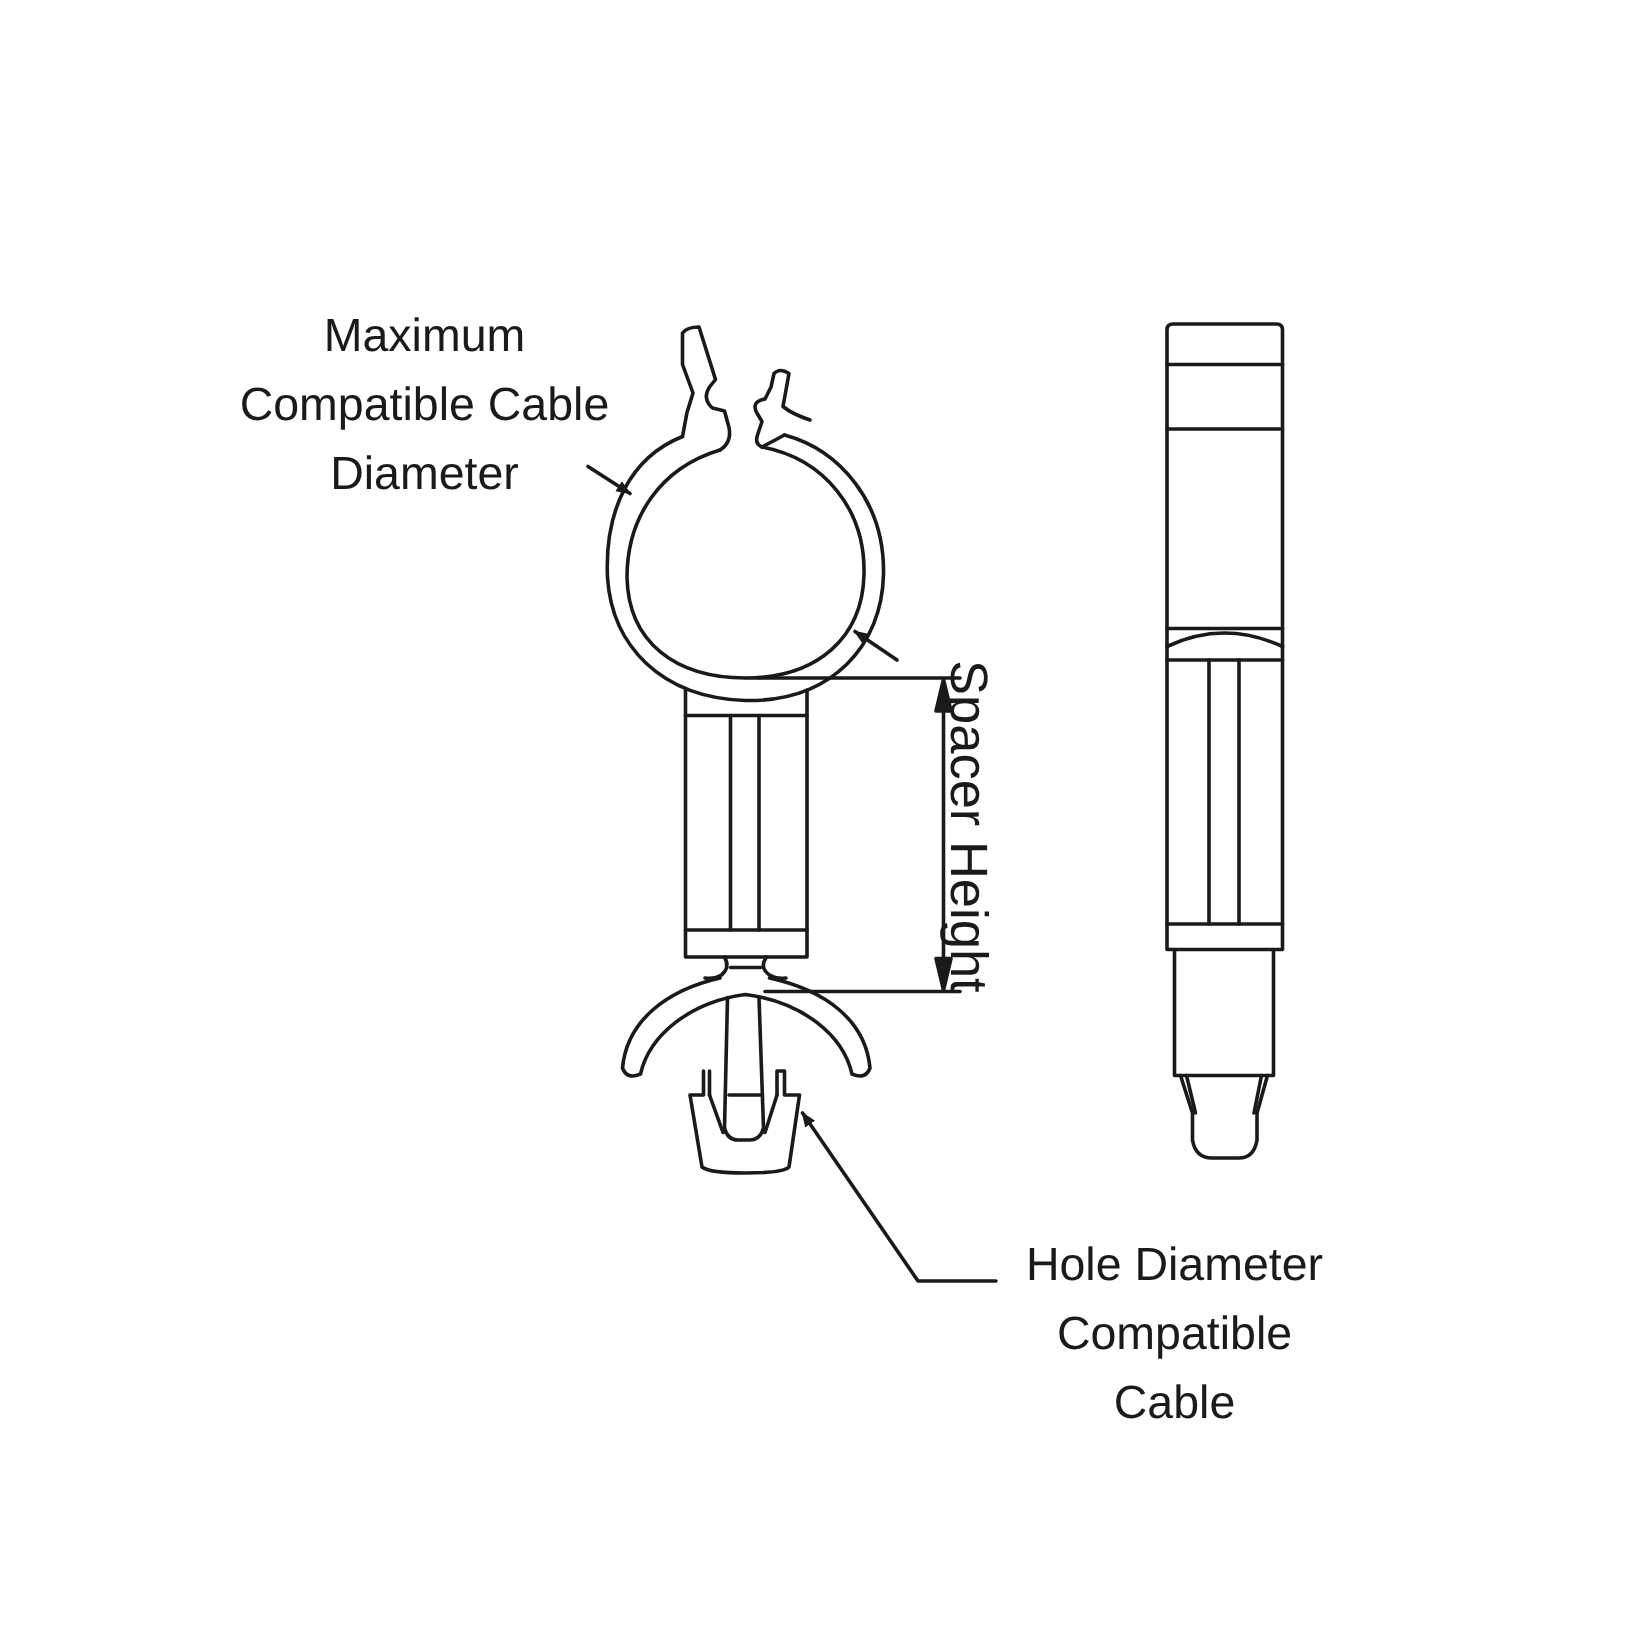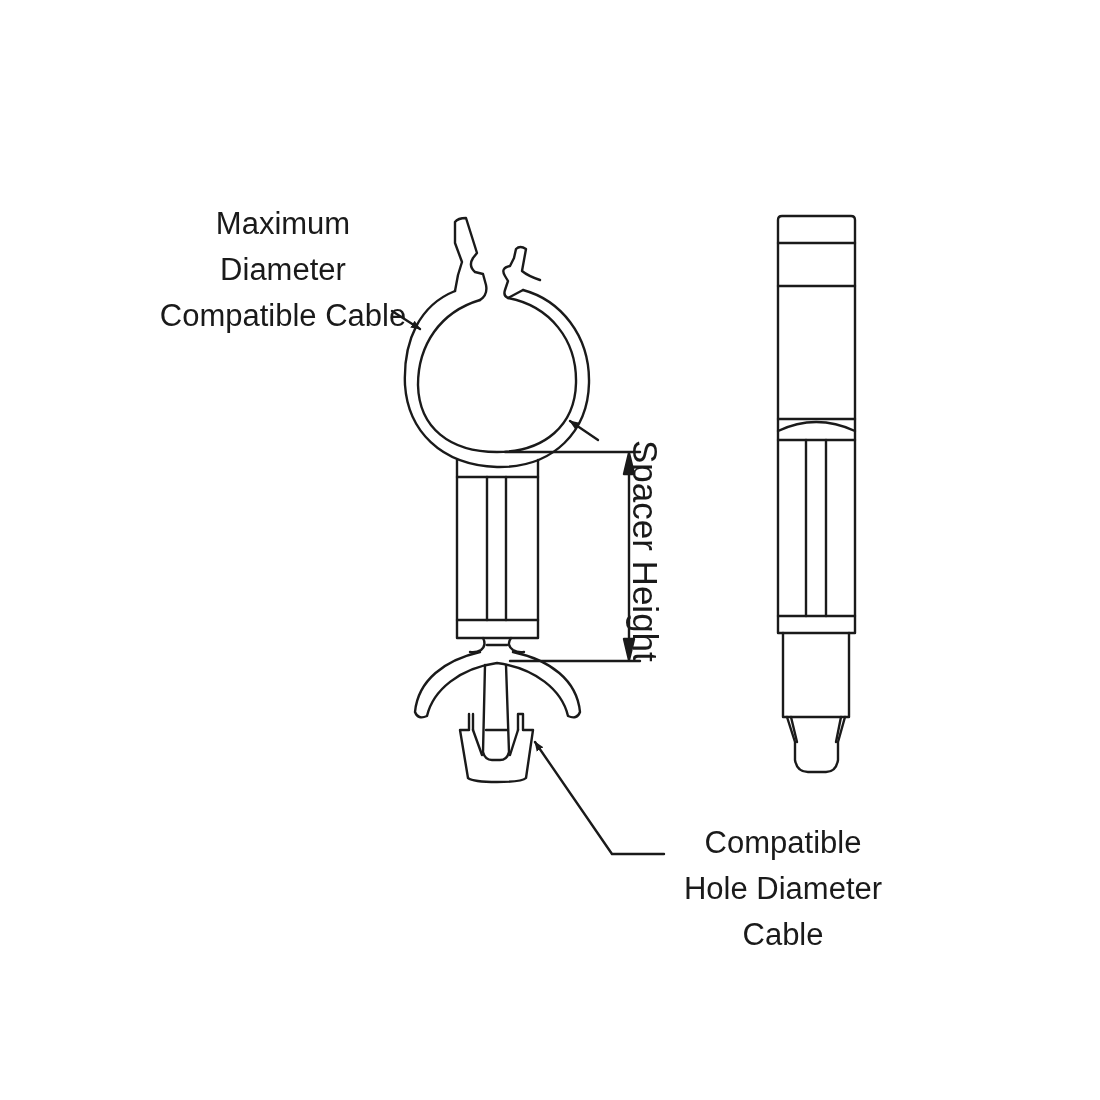--- a/index.html
+++ b/index.html
@@ -83,25 +83,25 @@
       <path d="M 783 633 L 783 717 L 849 717 L 849 633"></path>
       <path d="M 787 717 L 795 742 L 795 760 Q 797 772 808 772 L 826 772 Q 836 772 838 760 L 838 742 L 845 717"></path>
       <line x1="791" y1="717" x2="797" y2="742"></line>
       <line x1="841" y1="717" x2="836" y2="742"></line>
     </g>
   </g>
 </svg>
 
 <div class="lbl" id="lbl-cable">
   <span>Maximum</span>
+  <span>Compatible Cable</span>
   <span>Diameter</span>
-  <span>Compatible Cable</span>
 </div>
 
 <div class="lbl" id="lbl-spacer">
   <span>Spacer Height</span>
 </div>
 
 <div class="lbl" id="lbl-hole">
+  <span>Hole Diameter</span>
   <span>Compatible</span>
-  <span>Hole Diameter</span>
   <span>Cable</span>
 </div>
 
 </body></html>

